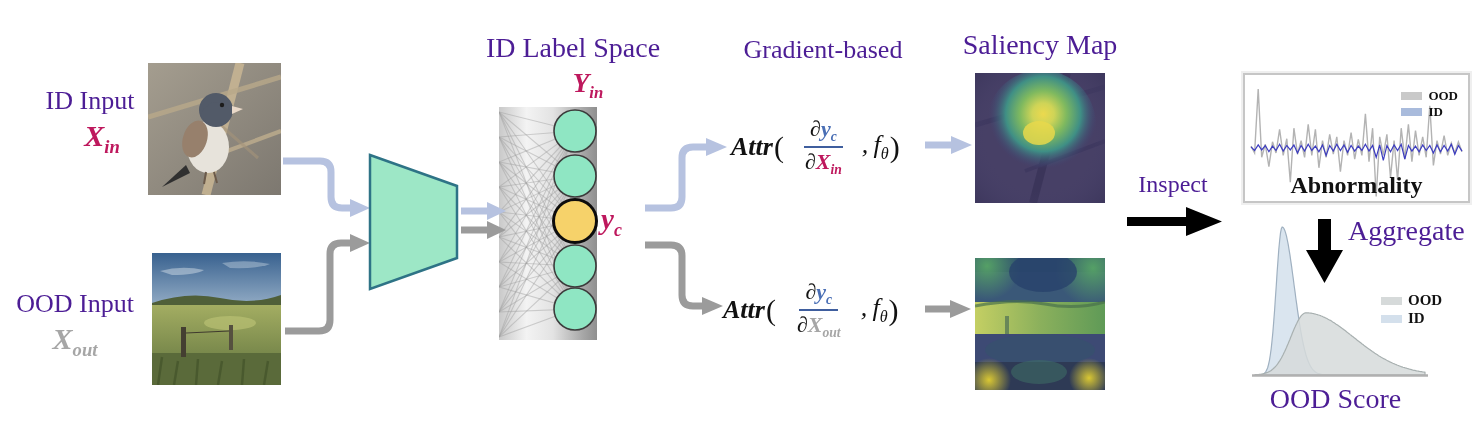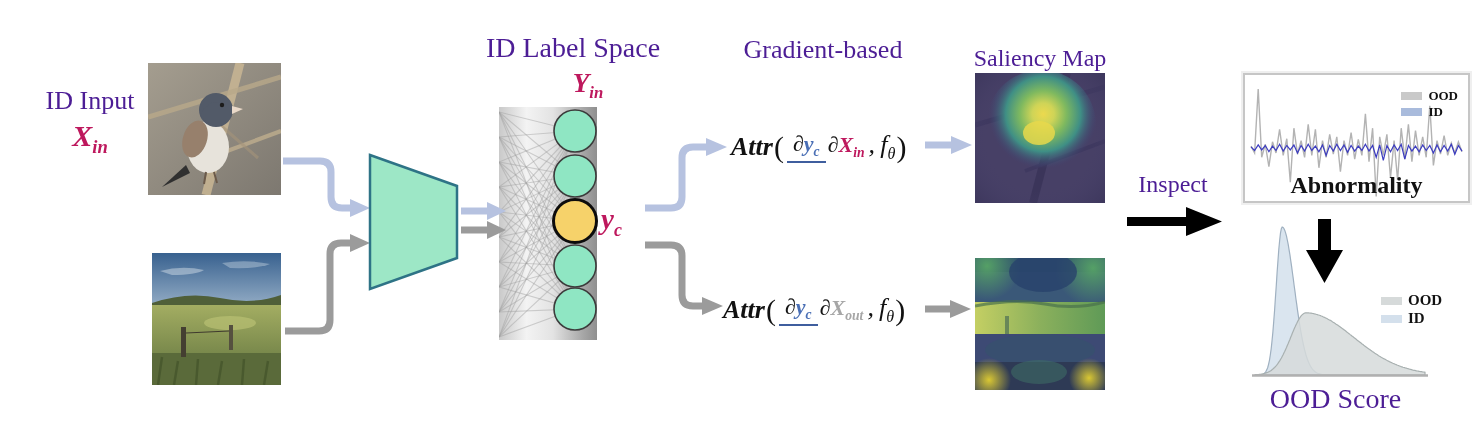--- a/index.html
+++ b/index.html
@@ -14,21 +14,21 @@
   .math{font-weight:bold;font-style:italic;}
   .math sub{font-size:0.62em;font-weight:bold;font-style:italic;}
   .blue{color:#be185d;}
   .midblue{color:#4a6fb5;}
   .gray{color:#a6a6a6;}
   svg{display:block;}
   
   .formula{display:flex;align-items:center;font-size:26px;}
   .formula .attr{font-weight:bold;font-style:italic;letter-spacing:0px;}
   .formula .paren{font-size:30px;font-weight:400;padding:0 1px;}
-  .frac{display:inline-flex;flex-direction:row;align-items:flex-start;margin:0 2px;}
+  .frac{display:inline-flex;flex-direction:column;align-items:center;margin:0 18px;}
   .frac .num{display:block;padding:0 6px 1px 6px;border-bottom:2.5px solid #3f5e9e;font-size:22px;}
   .frac .den{display:block;padding:1px 2px 0 2px;font-size:22px;}
   .frac .partial{font-style:italic;font-weight:600;color:#141414;}
   .ftail{font-style:italic;font-size:26px;}
   .ftail sub{font-size:0.62em;}
   
   #abn-box{left:1243px;top:73px;width:223px;height:126px;background:#ffffff;
     border:2px solid #c6c6c6;box-shadow:0 0 0 2px #efefef;}
   .legend-row{display:flex;align-items:center;gap:6px;height:13px;padding-left:43px;}
   .legend-swatch{width:21px;height:8px;display:inline-block;}
@@ -36,24 +36,28 @@
   #abn-title{font-weight:bold;font-size:24px;}
   
   .blackfill{fill:#000;}
 </style>
 </head>
 <body>
 
 <div id="canvas">
 
   <div class="abs lbl ctr" style="left:30px;top:87px;width:120px;">ID Input</div>
-  <div class="abs math ctr blue" style="left:30px;top:119px;width:120px;font-size:30px;">
+  <div class="abs math ctr blue" style="left:42px;top:119px;width:120px;font-size:30px;">
     <span>X</span><sub>in</sub>
   </div>
 
+  <div class="abs lbl ctr" style="left:0px;top:290px;width:150px;">OOD Input</div>
+  <div class="abs math ctr gray" style="left:0px;top:322px;width:150px;font-size:30px;">
+    <span>X</span><sub>out</sub>
+  </div>
 
   <div class="abs" style="left:148px;top:63px;width:133px;height:132px;">
     <svg width="133" height="132" viewBox="0 0 133 132">
       <defs>
         <linearGradient id="birdbg" x1="0" y1="0" x2="1" y2="1">
           <stop offset="0" stop-color="#a49d8f"></stop>
             <stop offset="1" stop-color="#7d7870"></stop>
         </linearGradient>
       </defs>
       <rect width="133" height="132" fill="url(#birdbg)"></rect>
@@ -185,21 +189,21 @@
     <span class="attr">Attr</span>
       <span class="paren">(</span>
     <span class="frac">
       <span class="num"><span class="partial">∂</span><span class="math midblue"><span>y</span><sub>c</sub></span></span>
       <span class="den"><span class="partial">∂</span><span class="math gray"><span>X</span><sub>out</sub></span></span>
     </span>
     <span class="ftail"><span>,</span> <span>f</span><sub>θ</sub></span>
       <span class="paren">)</span>
   </div>
 
-  <div class="abs lbl ctr" style="left:948px;top:46px;width:184px;font-size:24px;">Saliency Map</div>
+  <div class="abs lbl ctr" style="left:948px;top:30px;width:184px;font-size:28px;">Saliency Map</div>
 
   <div class="abs" style="left:975px;top:73px;width:130px;height:130px;">
     <svg width="130" height="130" viewBox="0 0 130 130">
       <defs>
         <radialGradient id="glow1" cx="0.52" cy="0.40" r="0.62">
           <stop offset="0" stop-color="#ecd94e"></stop>
             <stop offset="0.16" stop-color="#cfd457"></stop>
           <stop offset="0.34" stop-color="#7fb95f"></stop>
             <stop offset="0.55" stop-color="#3f8f85"></stop>
           <stop offset="0.8" stop-color="#3f4678" stop-opacity="0"></stop>
@@ -266,20 +270,21 @@
         <span class="legend-text">OOD</span>
       </div>
       <div class="legend-row">
         <span class="legend-swatch" style="background: rgb(169, 187, 220);"></span>
         <span class="legend-text">ID</span>
       </div>
     </div>
     <div class="abs ctr" id="abn-title" style="left:0;right:0;bottom:2px;">Abnormality</div>
   </div>
 
+  <div class="abs lbl" style="left:1348px;top:216px;font-size:28px;">Aggregate</div>
 
   <div class="abs" style="left:1250px;top:222px;width:180px;height:158px;">
     <svg id="dist-svg" width="180" height="158" viewBox="0 0 180 158">
         <path d="M5,153 L5.0,153.0 L5.8,153.0 L6.7,153.0 L7.5,153.0 L8.4,153.0 L9.3,152.9 L10.1,152.9 L10.9,152.7 L11.8,152.6 L12.6,152.3 L13.5,151.9 L14.3,151.4 L15.2,150.5 L16.0,149.3 L16.9,147.6 L17.8,145.2 L18.6,142.1 L19.5,138.1 L20.3,133.0 L21.2,126.6 L22.0,119.0 L22.9,109.9 L23.7,99.7 L24.6,88.2 L25.4,76.0 L26.3,63.2 L27.1,50.5 L28.0,38.3 L28.8,27.3 L29.7,18.0 L30.5,10.9 L31.4,6.5 L32.2,5.0 L33.1,5.4 L33.9,6.5 L34.8,8.4 L35.6,10.9 L36.5,14.1 L37.3,18.0 L38.2,22.4 L39.0,27.3 L39.9,32.6 L40.7,38.3 L41.6,44.3 L42.4,50.5 L43.3,56.8 L44.1,63.2 L45.0,69.6 L45.8,76.0 L46.7,82.2 L47.5,88.2 L48.4,94.1 L49.2,99.7 L50.1,105.0 L50.9,109.9 L51.8,114.6 L52.6,119.0 L53.5,123.0 L54.3,126.6 L55.2,130.0 L56.0,133.0 L56.9,135.7 L57.7,138.1 L58.6,140.2 L59.4,142.1 L60.3,143.8 L61.1,145.2 L62.0,146.5 L62.8,147.6 L63.7,148.5 L64.5,149.3 L65.4,149.9 L66.2,150.5 L67.1,151.0 L67.9,151.4 L68.8,151.7 L69.6,151.9 L70.5,152.2 L71.3,152.3 L72.2,152.5 L73.0,152.6 L73.9,152.7 L74.7,152.7 L75.6,152.8 L76.4,152.9 L77.3,152.9 L78.1,152.9 L79.0,152.9 L79.8,153.0 L80.7,153.0 L81.5,153.0 L82.4,153.0 L83.2,153.0 L84.1,153.0 L84.9,153.0 L85.8,153.0 L86.6,153.0 L87.5,153.0 L88.3,153.0 L89.2,153.0 L90.0,153.0 L90.9,153.0 L91.7,153.0 L92.6,153.0 L93.4,153.0 L94.3,153.0 L95.1,153.0 L96.0,153.0 L96.8,153.0 L97.7,153.0 L98.5,153.0 L99.4,153.0 L100.2,153.0 L101.1,153.0 L101.9,153.0 L102.8,153.0 L103.6,153.0 L104.5,153.0 L105.3,153.0 L106.2,153.0 L107.0,153.0 L107.9,153.0 L108.7,153.0 L109.6,153.0 L110.4,153.0 L111.3,153.0 L112.1,153.0 L113.0,153.0 L113.8,153.0 L114.7,153.0 L115.5,153.0 L116.4,153.0 L117.2,153.0 L118.1,153.0 L118.9,153.0 L119.8,153.0 L120.6,153.0 L121.5,153.0 L122.3,153.0 L123.2,153.0 L124.0,153.0 L124.9,153.0 L125.7,153.0 L126.6,153.0 L127.4,153.0 L128.3,153.0 L129.1,153.0 L130.0,153.0 L130.8,153.0 L131.7,153.0 L132.5,153.0 L133.4,153.0 L134.2,153.0 L135.1,153.0 L135.9,153.0 L136.8,153.0 L137.6,153.0 L138.5,153.0 L139.3,153.0 L140.2,153.0 L141.0,153.0 L141.9,153.0 L142.7,153.0 L143.6,153.0 L144.4,153.0 L145.3,153.0 L146.1,153.0 L147.0,153.0 L147.8,153.0 L148.7,153.0 L149.5,153.0 L150.4,153.0 L151.2,153.0 L152.1,153.0 L152.9,153.0 L153.8,153.0 L154.6,153.0 L155.5,153.0 L156.3,153.0 L157.2,153.0 L158.0,153.0 L158.9,153.0 L159.7,153.0 L160.6,153.0 L161.4,153.0 L162.3,153.0 L163.1,153.0 L164.0,153.0 L164.8,153.0 L165.7,153.0 L166.5,153.0 L167.4,153.0 L168.2,153.0 L169.1,153.0 L169.9,153.0 L170.8,153.0 L171.6,153.0 L172.5,153.0 L173.3,153.0 L174.2,153.0 L175.0,153.0 L175,153 Z" fill="#d4e0ec" fill-opacity="0.85" stroke="#9fb0c0" stroke-width="1.2"></path>
         <path d="M5,153 L5.0,152.8 L5.8,152.7 L6.7,152.7 L7.5,152.6 L8.4,152.5 L9.3,152.4 L10.1,152.3 L10.9,152.2 L11.8,152.0 L12.6,151.9 L13.5,151.7 L14.3,151.5 L15.2,151.2 L16.0,150.9 L16.9,150.6 L17.8,150.3 L18.6,149.9 L19.5,149.4 L20.3,148.9 L21.2,148.4 L22.0,147.7 L22.9,147.1 L23.7,146.3 L24.6,145.5 L25.4,144.6 L26.3,143.6 L27.1,142.6 L28.0,141.4 L28.8,140.2 L29.7,138.9 L30.5,137.5 L31.4,136.0 L32.2,134.5 L33.1,132.8 L33.9,131.1 L34.8,129.3 L35.6,127.4 L36.5,125.5 L37.3,123.5 L38.2,121.5 L39.0,119.5 L39.9,117.4 L40.7,115.3 L41.6,113.2 L42.4,111.1 L43.3,109.1 L44.1,107.1 L45.0,105.1 L45.8,103.2 L46.7,101.4 L47.5,99.7 L48.4,98.1 L49.2,96.7 L50.1,95.4 L50.9,94.2 L51.8,93.2 L52.6,92.4 L53.5,91.7 L54.3,91.2 L55.2,90.9 L56.0,90.8 L56.9,90.8 L57.7,90.9 L58.6,90.9 L59.4,91.0 L60.3,91.1 L61.1,91.2 L62.0,91.3 L62.8,91.5 L63.7,91.6 L64.5,91.8 L65.4,92.0 L66.2,92.3 L67.1,92.5 L67.9,92.8 L68.8,93.0 L69.6,93.3 L70.5,93.6 L71.3,94.0 L72.2,94.3 L73.0,94.7 L73.9,95.1 L74.7,95.5 L75.6,95.9 L76.4,96.3 L77.3,96.7 L78.1,97.2 L79.0,97.7 L79.8,98.1 L80.7,98.6 L81.5,99.1 L82.4,99.7 L83.2,100.2 L84.1,100.7 L84.9,101.3 L85.8,101.9 L86.6,102.4 L87.5,103.0 L88.3,103.6 L89.2,104.2 L90.0,104.8 L90.9,105.5 L91.7,106.1 L92.6,106.7 L93.4,107.3 L94.3,108.0 L95.1,108.6 L96.0,109.3 L96.8,109.9 L97.7,110.6 L98.5,111.3 L99.4,111.9 L100.2,112.6 L101.1,113.3 L101.9,114.0 L102.8,114.6 L103.6,115.3 L104.5,116.0 L105.3,116.6 L106.2,117.3 L107.0,118.0 L107.9,118.7 L108.7,119.3 L109.6,120.0 L110.4,120.6 L111.3,121.3 L112.1,122.0 L113.0,122.6 L113.8,123.3 L114.7,123.9 L115.5,124.5 L116.4,125.2 L117.2,125.8 L118.1,126.4 L118.9,127.0 L119.8,127.6 L120.6,128.3 L121.5,128.8 L122.3,129.4 L123.2,130.0 L124.0,130.6 L124.9,131.2 L125.7,131.7 L126.6,132.3 L127.4,132.8 L128.3,133.4 L129.1,133.9 L130.0,134.4 L130.8,134.9 L131.7,135.4 L132.5,135.9 L133.4,136.4 L134.2,136.9 L135.1,137.3 L135.9,137.8 L136.8,138.3 L137.6,138.7 L138.5,139.1 L139.3,139.6 L140.2,140.0 L141.0,140.4 L141.9,140.8 L142.7,141.2 L143.6,141.5 L144.4,141.9 L145.3,142.3 L146.1,142.6 L147.0,143.0 L147.8,143.3 L148.7,143.6 L149.5,144.0 L150.4,144.3 L151.2,144.6 L152.1,144.9 L152.9,145.2 L153.8,145.5 L154.6,145.7 L155.5,146.0 L156.3,146.2 L157.2,146.5 L158.0,146.7 L158.9,147.0 L159.7,147.2 L160.6,147.4 L161.4,147.6 L162.3,147.9 L163.1,148.1 L164.0,148.3 L164.8,148.4 L165.7,148.6 L166.5,148.8 L167.4,149.0 L168.2,149.1 L169.1,149.3 L169.9,149.5 L170.8,149.6 L171.6,149.7 L172.5,149.9 L173.3,150.0 L174.2,150.1 L175.0,150.3 L175,153 Z" fill="#d6dada" fill-opacity="0.85" stroke="#a8b0b0" stroke-width="1.2"></path>
         <line x1="2" y1="153.5" x2="178" y2="153.5" stroke="#b0b0b0" stroke-width="2.5"></line>
       </svg>
     <div class="abs" style="left:88px;top:72px;display:flex;flex-direction:column;gap:5px;">
       <div class="legend-row">
         <span class="legend-swatch" style="background: rgb(214, 218, 218);"></span>

